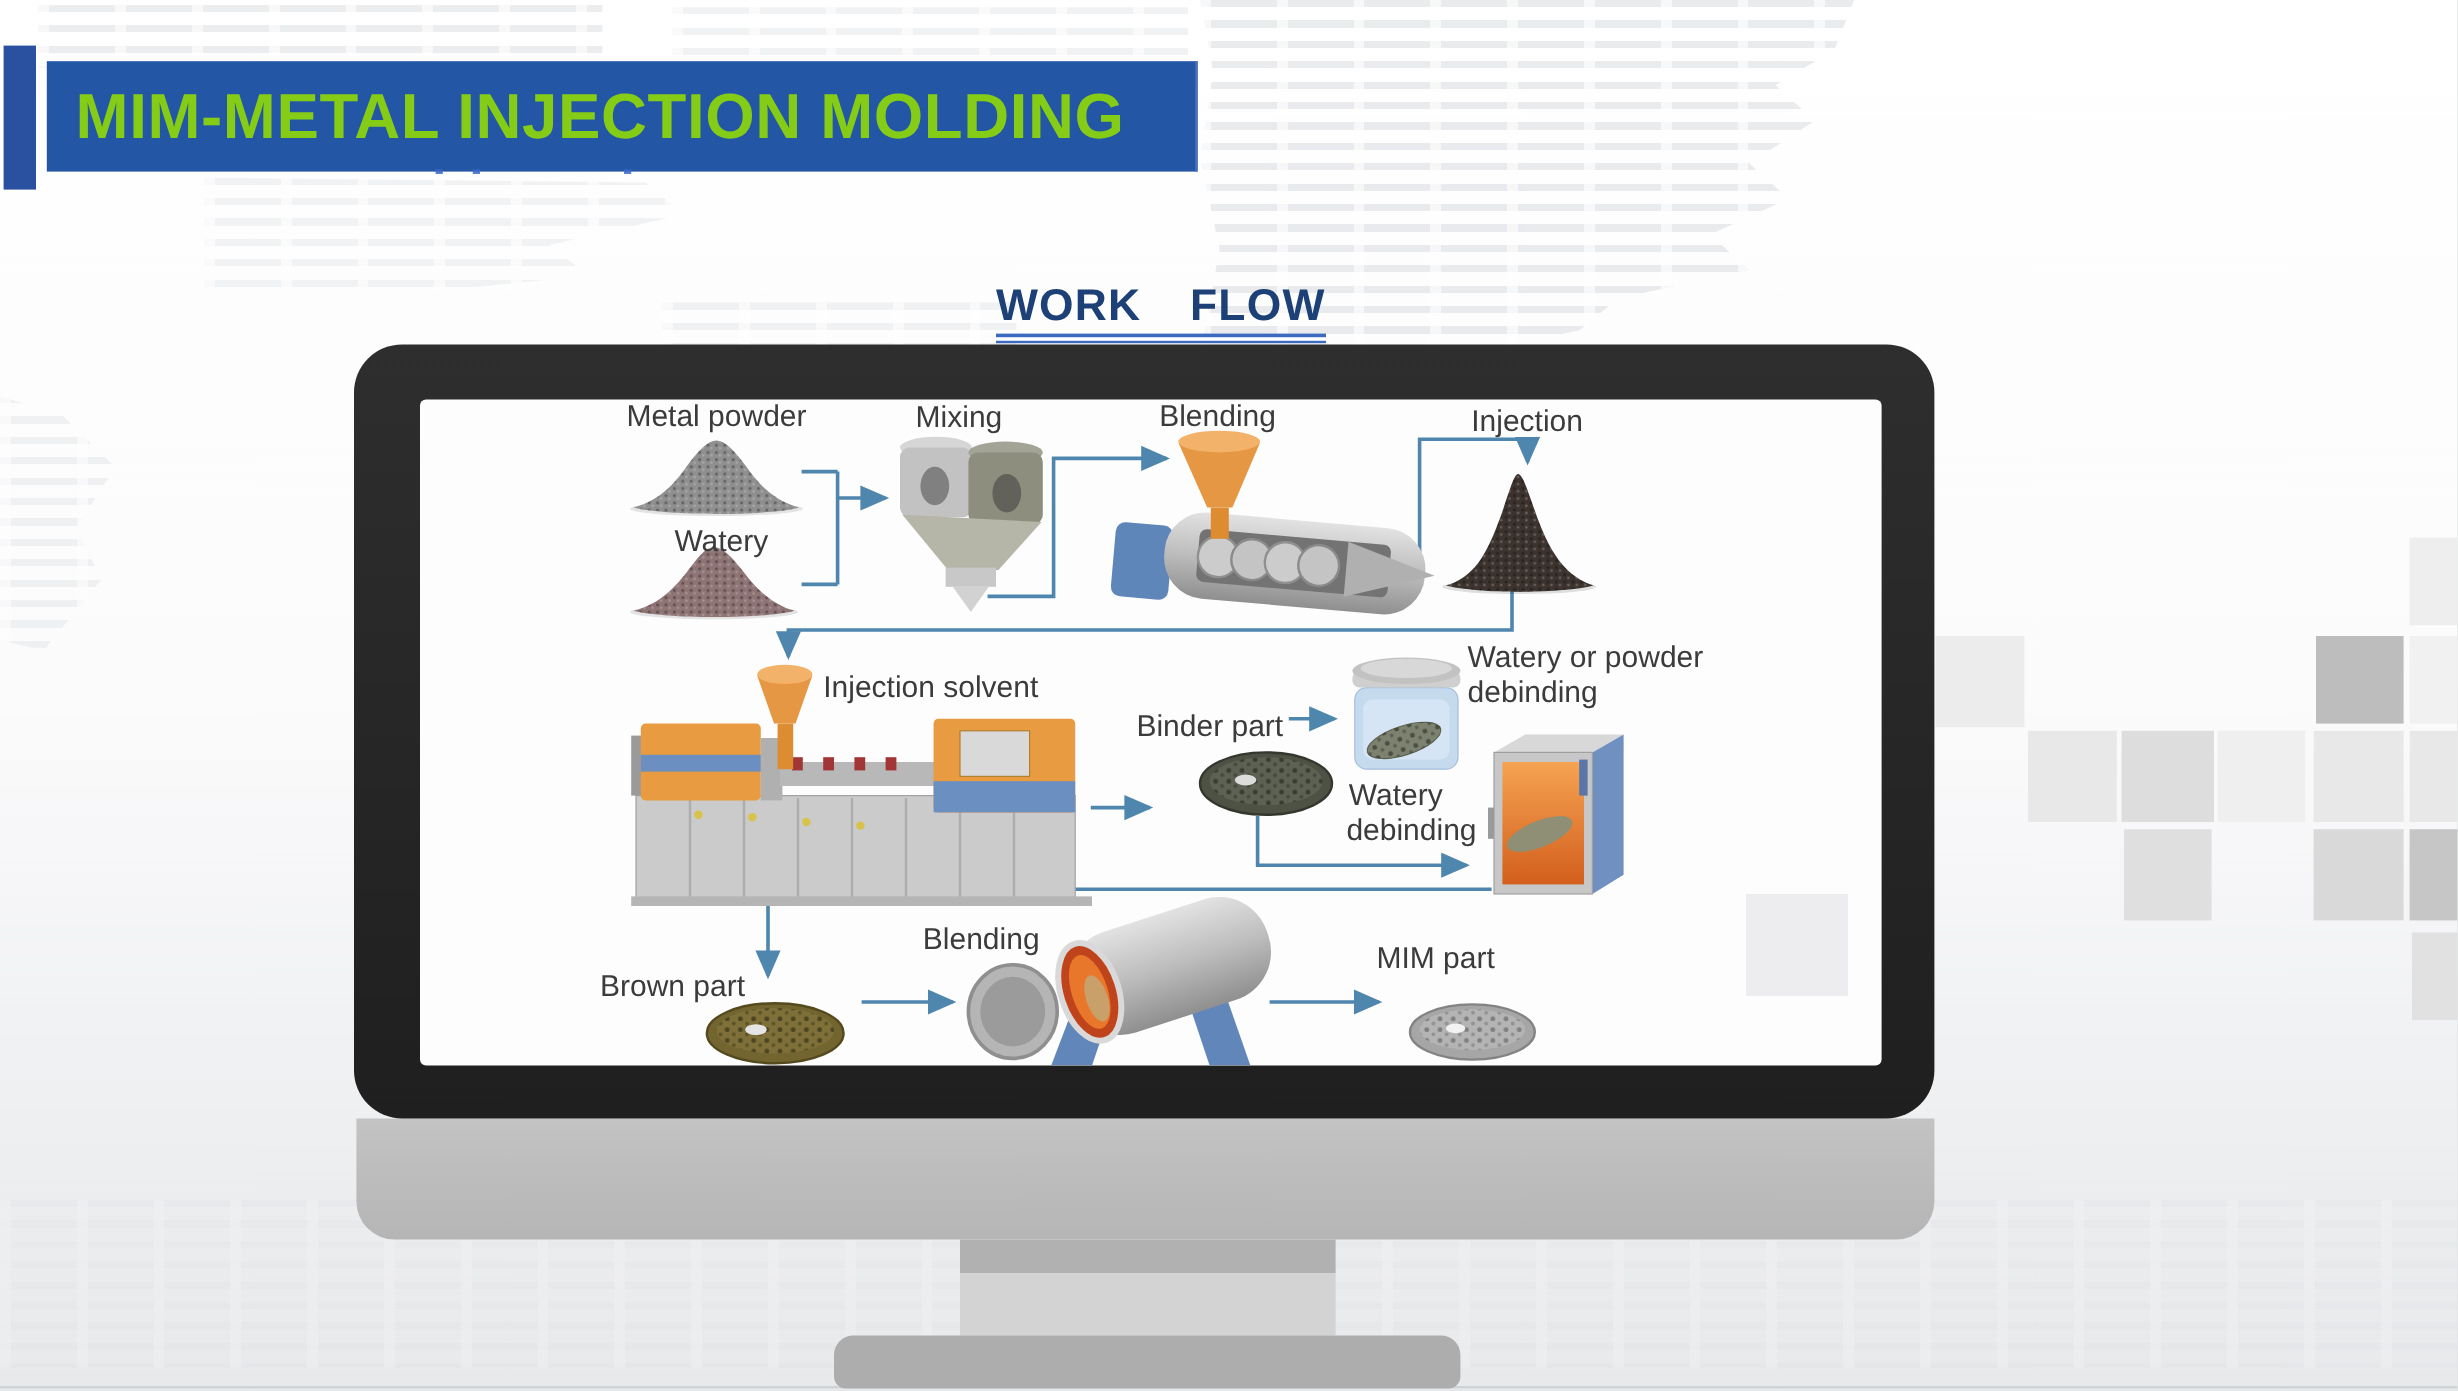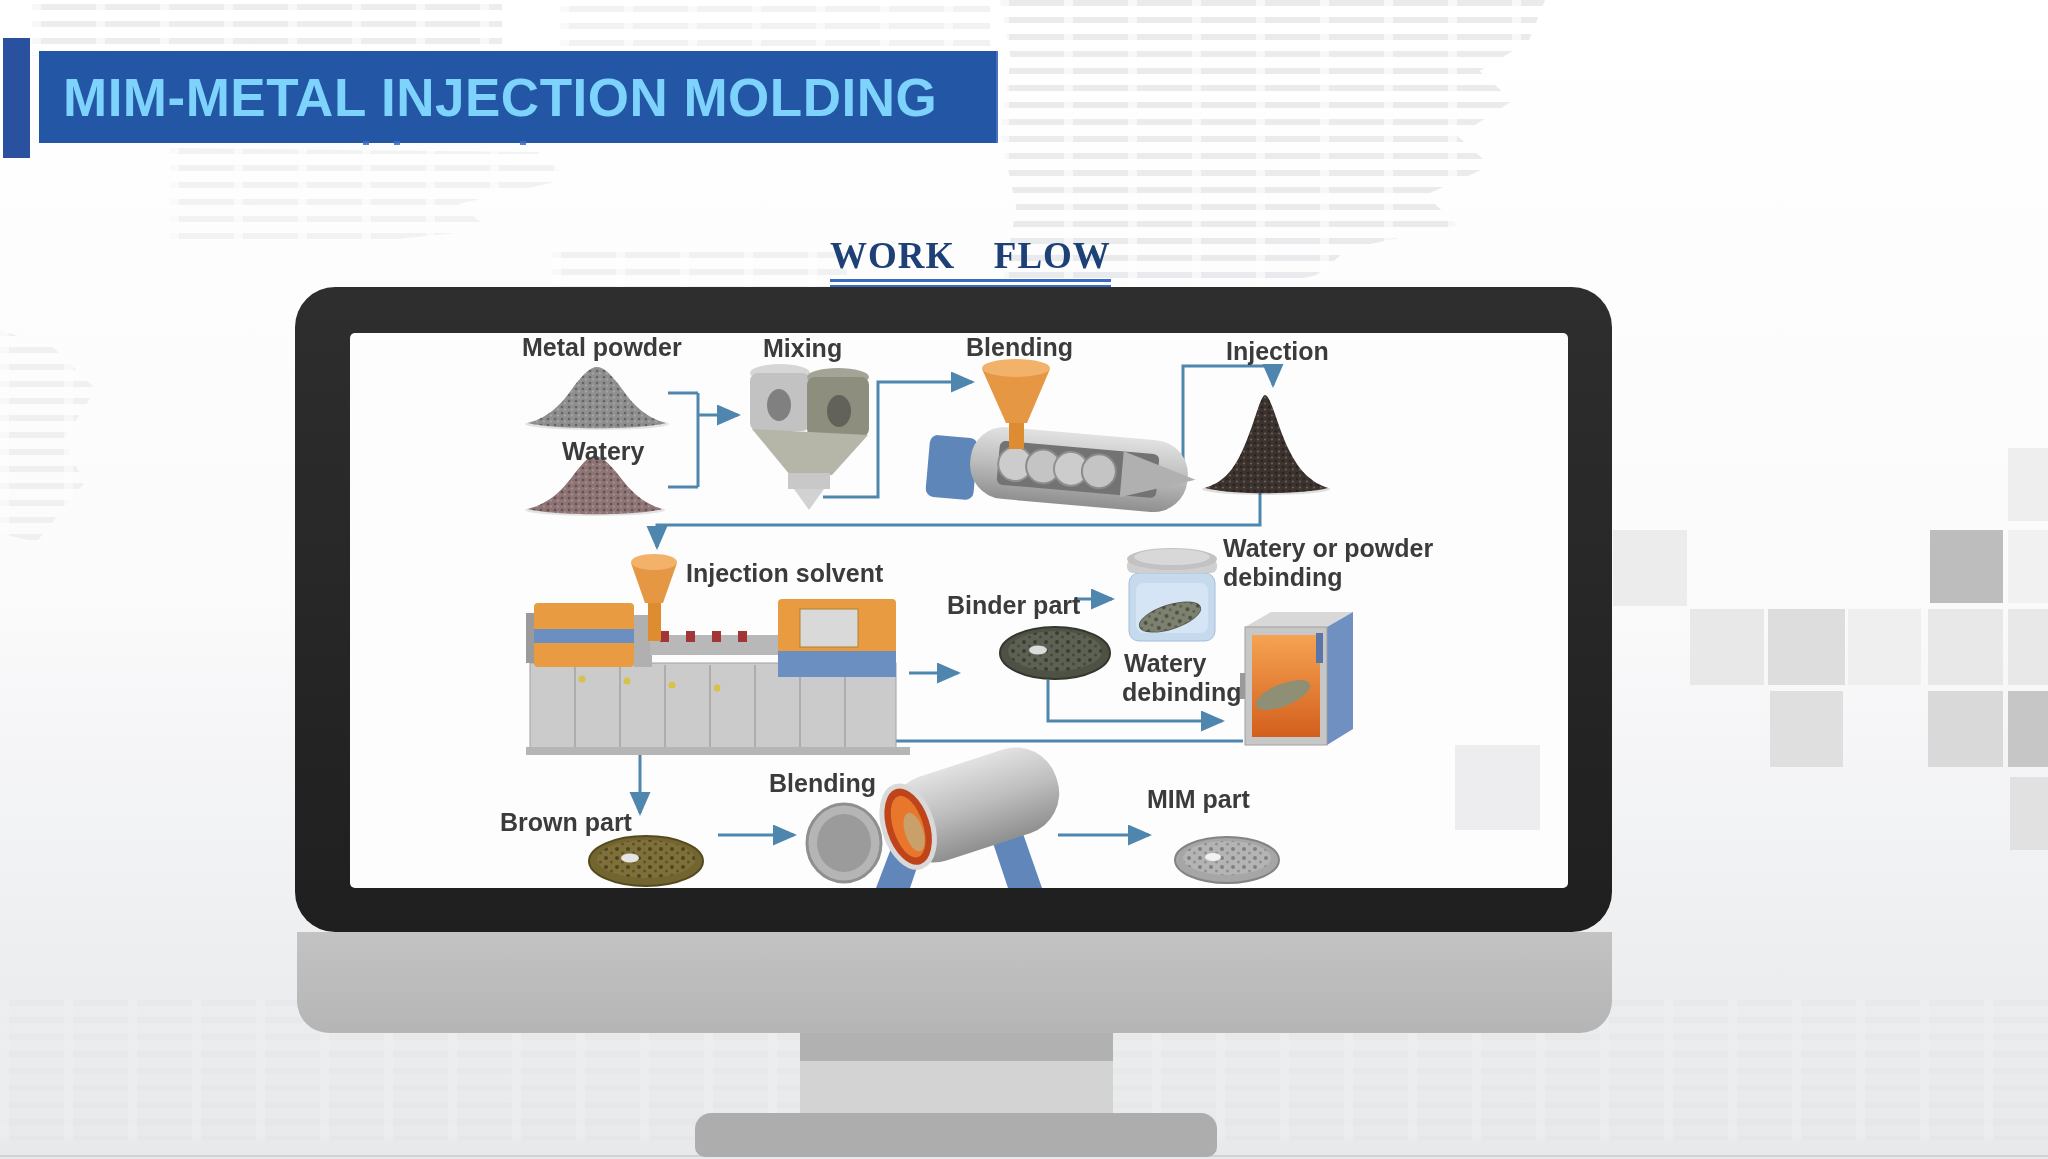--- a/index.html
+++ b/index.html
@@ -23,32 +23,32 @@
      clip-path:polygon(0 0,55% 8%,100% 28%,66% 52%,88% 72%,38% 100%,0 96%);}
   .blob-g{left:0;top:1000px;width:2048px;height:140px;opacity:.22;}
 
   
   .sq{position:absolute;}
 
   
   .accent-bar{position:absolute;left:3px;top:38px;width:27px;height:120px;background:#29519f;}
   .banner{position:absolute;left:39px;top:51px;width:957px;height:92px;background:#2456a6;
           border-right:2px solid #4a6fbc;display:flex;align-items:center;}
-  .banner h1{margin:0 0 0 24px;font-size:53px;font-weight:600;letter-spacing:.5px;color:#7dd3fc;white-space:nowrap;}
+  .banner h1{margin:0 0 0 24px;font-size:53px;font-weight:600;letter-spacing:.5px;color:#84cc16;white-space:nowrap;}
   .descender-dot{position:absolute;height:4px;width:6px;background:#3a67c8;opacity:.85;}
 
   
-  .subtitle{position:absolute;left:830px;top:234px;display:inline-block;cursor:pointer;font-family:Liberation Serif, serif;}
+  .subtitle{position:absolute;left:830px;top:234px;display:inline-block;cursor:pointer;}
   .subtitle .txt{font-size:37px;font-weight:700;color:#1d4076;letter-spacing:1px;word-spacing:9px;white-space:pre;}
   .subtitle .ul{height:3px;background:#3a6bc0;margin-top:2px;}
   .subtitle .ul + .ul{margin-top:3px;height:2px;}
 
   
   .monitor{position:absolute;left:295px;top:287px;width:1317px;height:645px;
-           background:linear-gradient(180deg,#2e2e2e,#1f1f1f);border-radius:40px;z-index:3;font-weight:bold;}
+           background:linear-gradient(180deg,#2e2e2e,#1f1f1f);border-radius:40px;z-index:3;}
   .screen{position:absolute;left:55px;top:46px;width:1218px;height:555px;background:#fdfdfe;
           border-radius:5px;overflow:hidden;}
   .chin{position:absolute;left:297px;top:932px;width:1315px;height:101px;
         background:linear-gradient(180deg,#c3c3c3,#b5b5b5);border-radius:0 0 32px 32px;z-index:2;}
   .neck-top{position:absolute;left:800px;top:1033px;width:313px;height:28px;background:#b1b1b1;z-index:2;}
   .neck{position:absolute;left:800px;top:1061px;width:313px;height:52px;background:#d3d3d3;z-index:2;}
   .base{position:absolute;left:695px;top:1113px;width:522px;height:44px;background:#adadad;
         border-radius:16px 16px 10px 10px;z-index:2;}
   .floor-line{position:absolute;left:0;top:1155px;width:2048px;height:2px;background:#cfd3d6;}
 

